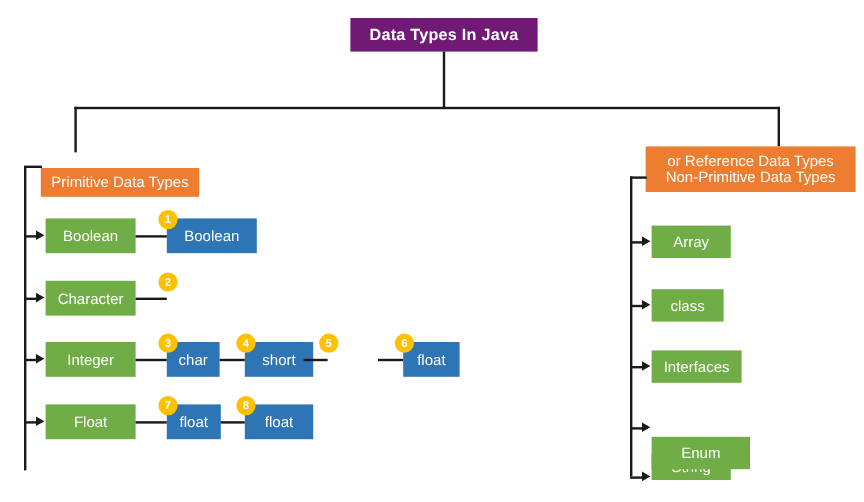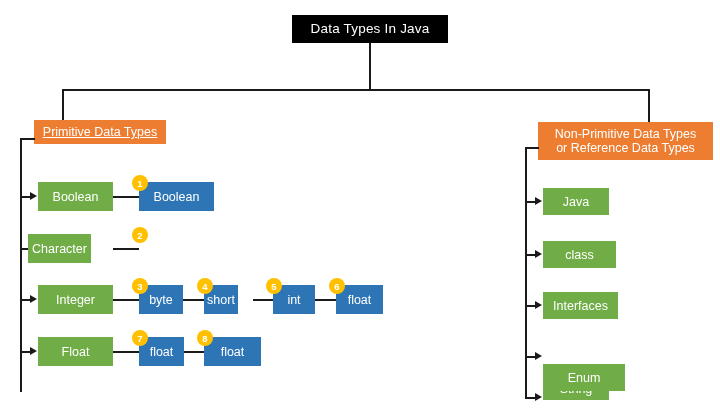--- a/index.html
+++ b/index.html
@@ -18,21 +18,21 @@
   
   .arrow{position:absolute;width:0;height:0;
     border-top:4.5px solid transparent;
     border-bottom:4.5px solid transparent;
     border-left:7px solid #1a1a1a;}
 
   
   .node{position:absolute;display:flex;align-items:center;justify-content:center;
     color:#ffffff;text-align:center;box-sizing:border-box;line-height:1.12;}
 
-  .title-node{background:#000000;font-weight:normal;font-size:13.5px;letter-spacing:.2px;}
+  .title-node{background:#701a75;font-weight:bold;font-size:13.5px;letter-spacing:.2px;}
   .hdr-node{background:#ED7D31;font-size:12.5px;}
   .green-node{background:#70AD47;font-size:12.5px;}
   .blue-node{background:#2E75B6;font-size:12.5px;}
 
   
   .badge{position:absolute;width:16px;height:16px;border-radius:50%;
     background:#FFC000;color:#ffffff;font-size:9.5px;font-weight:bold;
     display:flex;align-items:center;justify-content:center;z-index:5;
     box-sizing:border-box;}
 </style>
@@ -46,21 +46,21 @@
   </div>
 
   <div class="ln lnv" style="left:369px;top:43px;height:47px;"></div>
 
   <div class="ln lnh" style="left:62px;top:89px;width:587px;"></div>
 
   <div class="ln lnv" style="left:62px;top:89px;height:38px;"></div>
 
   <div class="ln lnv" style="left:648px;top:89px;height:33px;"></div>
 
-  <div class="node hdr-node" style="left:34px;top:120px;width:132px;height:24px;text-decoration:underline;">
+  <div class="node hdr-node" style="left:34px;top:140px;width:132px;height:24px;">
     <span>Primitive Data Types</span>
   </div>
 
   <div class="ln lnv" style="left:20px;top:139px;height:253px;"></div>
   <div class="ln lnh" style="left:20px;top:138px;width:15px;"></div>
 
   <div class="ln lnh" style="left:20px;top:196px;width:11px;"></div>
   <div class="arrow" style="left:30px;top:192px;"></div>
   <div class="node green-node" style="left:38px;top:182px;width:75px;height:29px;">
     <span>Boolean</span>
@@ -68,54 +68,51 @@
   <div class="ln lnh" style="left:113px;top:196px;width:26px;"></div>
   <div class="node blue-node" style="left:139px;top:182px;width:75px;height:29px;">
     <span>Boolean</span>
   </div>
   <div class="badge" style="left:132px;top:175px;">
     <span>1</span>
   </div>
 
   <div class="ln lnh" style="left:20px;top:248px;width:11px;"></div>
   <div class="arrow" style="left:30px;top:244px;"></div>
-  <div class="node green-node" style="left:28px;top:234px;width:63px;height:29px;">
+  <div class="node green-node" style="left:38px;top:234px;width:75px;height:29px;">
     <span>Character</span>
   </div>
   <div class="ln lnh" style="left:113px;top:248px;width:26px;"></div>
   <div class="badge" style="left:132px;top:227px;">
     <span>2</span>
   </div>
 
   <div class="ln lnh" style="left:20px;top:299px;width:11px;"></div>
   <div class="arrow" style="left:30px;top:295px;"></div>
   <div class="node green-node" style="left:38px;top:285px;width:75px;height:29px;">
     <span>Integer</span>
   </div>
 
   <div class="ln lnh" style="left:113px;top:299px;width:26px;"></div>
   <div class="node blue-node" style="left:139px;top:285px;width:44px;height:29px;">
-    <span>byte</span>
+    <span>char</span>
   </div>
   <div class="badge" style="left:132px;top:278px;">
     <span>3</span>
   </div>
 
   <div class="ln lnh" style="left:183px;top:299px;width:21px;"></div>
-  <div class="node blue-node" style="left:204px;top:285px;width:34px;height:29px;">
+  <div class="node blue-node" style="left:204px;top:285px;width:57px;height:29px;">
     <span>short</span>
   </div>
   <div class="badge" style="left:197px;top:278px;">
     <span>4</span>
   </div>
 
   <div class="ln lnh" style="left:253px;top:299px;width:20px;"></div>
-  <div class="node blue-node" style="left:273px;top:285px;width:42px;height:29px;">
-    <span>int</span>
-  </div>
   <div class="badge" style="left:266px;top:278px;">
     <span>5</span>
   </div>
 
   <div class="ln lnh" style="left:315px;top:299px;width:21px;"></div>
   <div class="node blue-node" style="left:336px;top:285px;width:47px;height:29px;">
     <span>float</span>
   </div>
   <div class="badge" style="left:329px;top:278px;">
     <span>6</span>
@@ -137,36 +134,36 @@
 
   <div class="ln lnh" style="left:184px;top:351px;width:20px;"></div>
   <div class="node blue-node" style="left:204px;top:337px;width:57px;height:29px;">
     <span>float</span>
   </div>
   <div class="badge" style="left:197px;top:330px;">
     <span>8</span>
   </div>
 
   <div class="node hdr-node" style="left:538px;top:122px;width:175px;height:38px;flex-direction:column;">
+    <span>or Reference Data Types</span>
     <span>Non-Primitive Data Types</span>
-    <span>or Reference Data Types</span>
   </div>
 
   <div class="ln lnv" style="left:525px;top:147px;height:250px;"></div>
   <div class="ln lnh" style="left:525px;top:147px;width:14px;"></div>
 
   <div class="ln lnh" style="left:525px;top:201px;width:11px;"></div>
   <div class="arrow" style="left:535px;top:197px;"></div>
   <div class="node green-node" style="left:543px;top:188px;width:66px;height:27px;">
-    <span>Java</span>
+    <span>Array</span>
   </div>
 
   <div class="ln lnh" style="left:525px;top:254px;width:11px;"></div>
   <div class="arrow" style="left:535px;top:250px;"></div>
-  <div class="node green-node" style="left:543px;top:241px;width:73px;height:27px;">
+  <div class="node green-node" style="left:543px;top:241px;width:60px;height:27px;">
     <span>class</span>
   </div>
 
   <div class="ln lnh" style="left:525px;top:305px;width:11px;"></div>
   <div class="arrow" style="left:535px;top:301px;"></div>
   <div class="node green-node" style="left:543px;top:292px;width:75px;height:27px;">
     <span>Interfaces</span>
   </div>
 
   <div class="ln lnh" style="left:525px;top:356px;width:11px;"></div>

